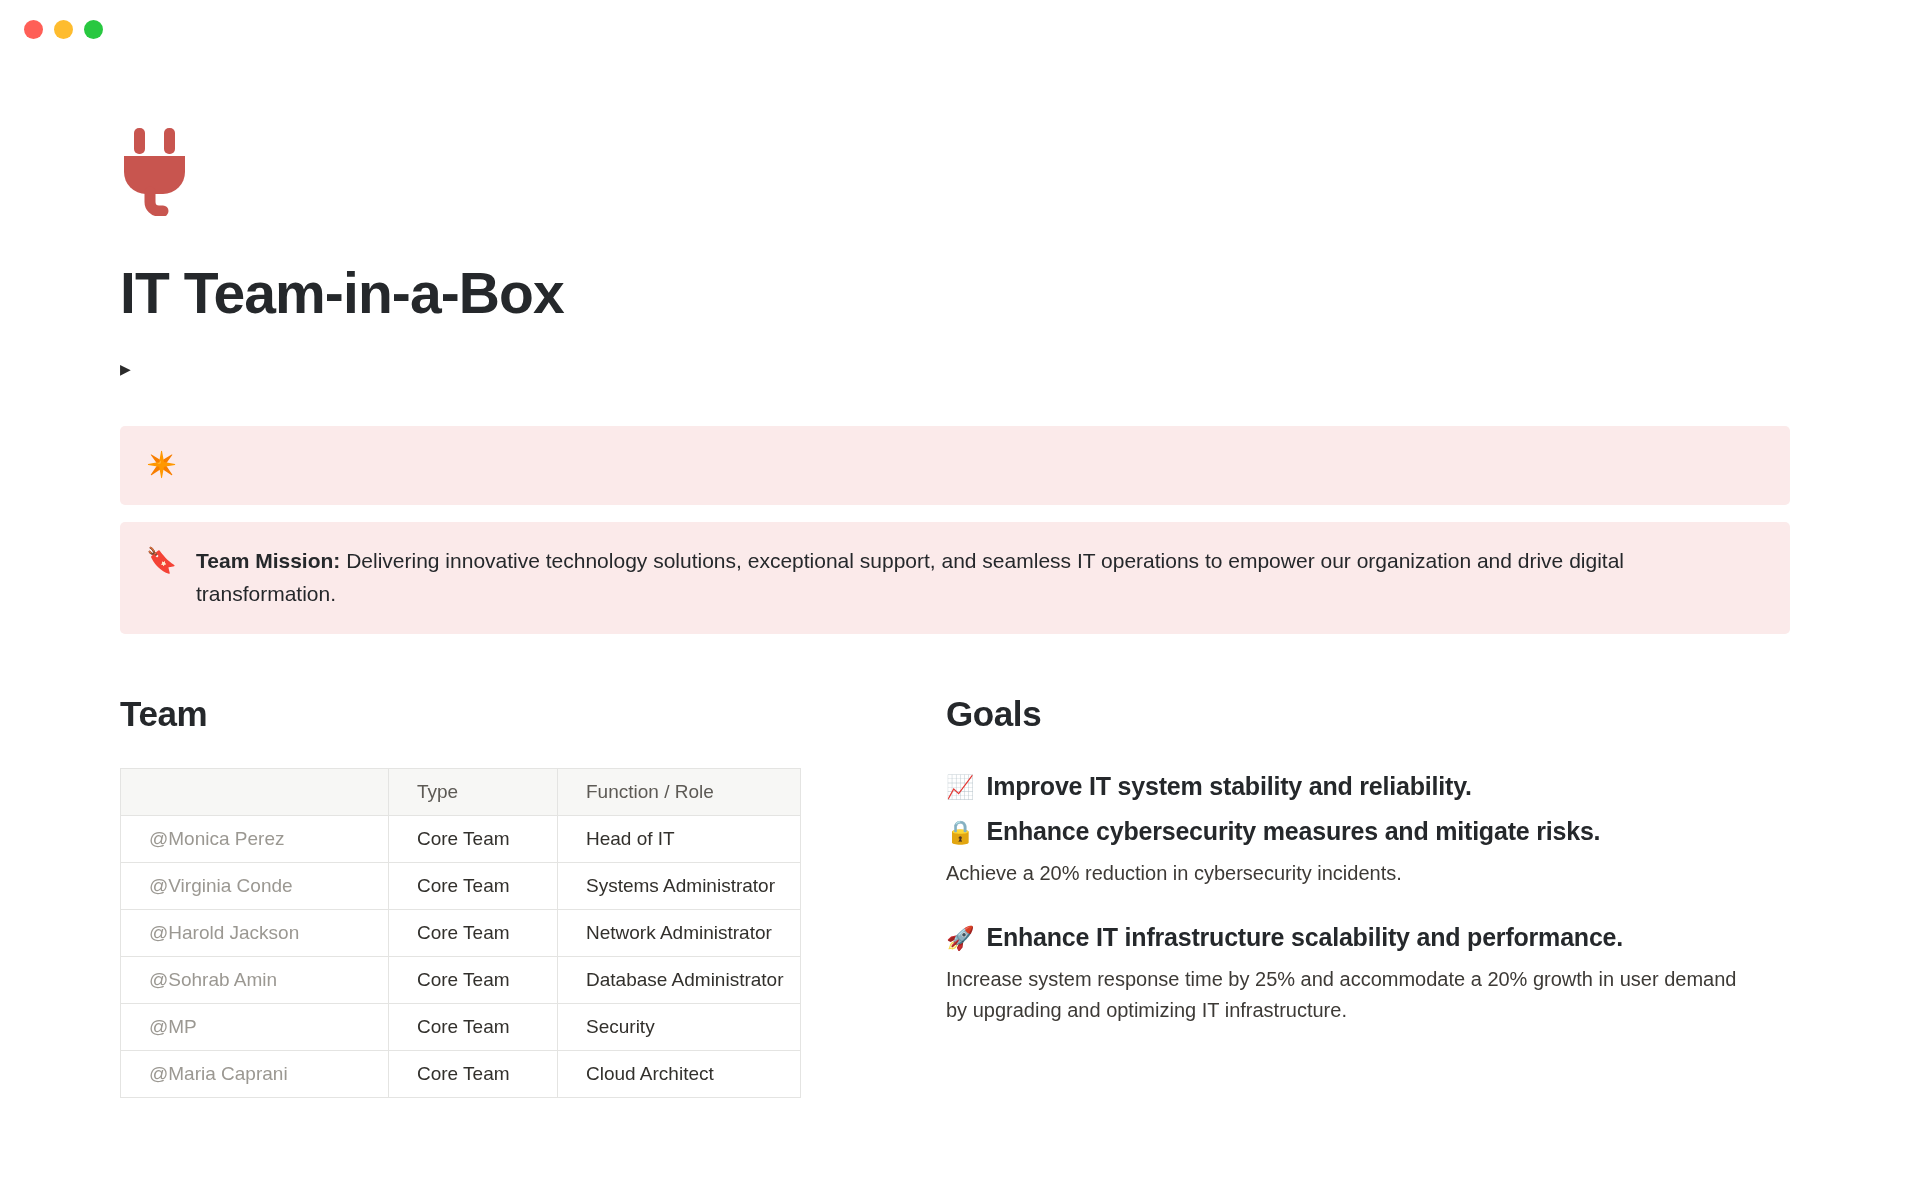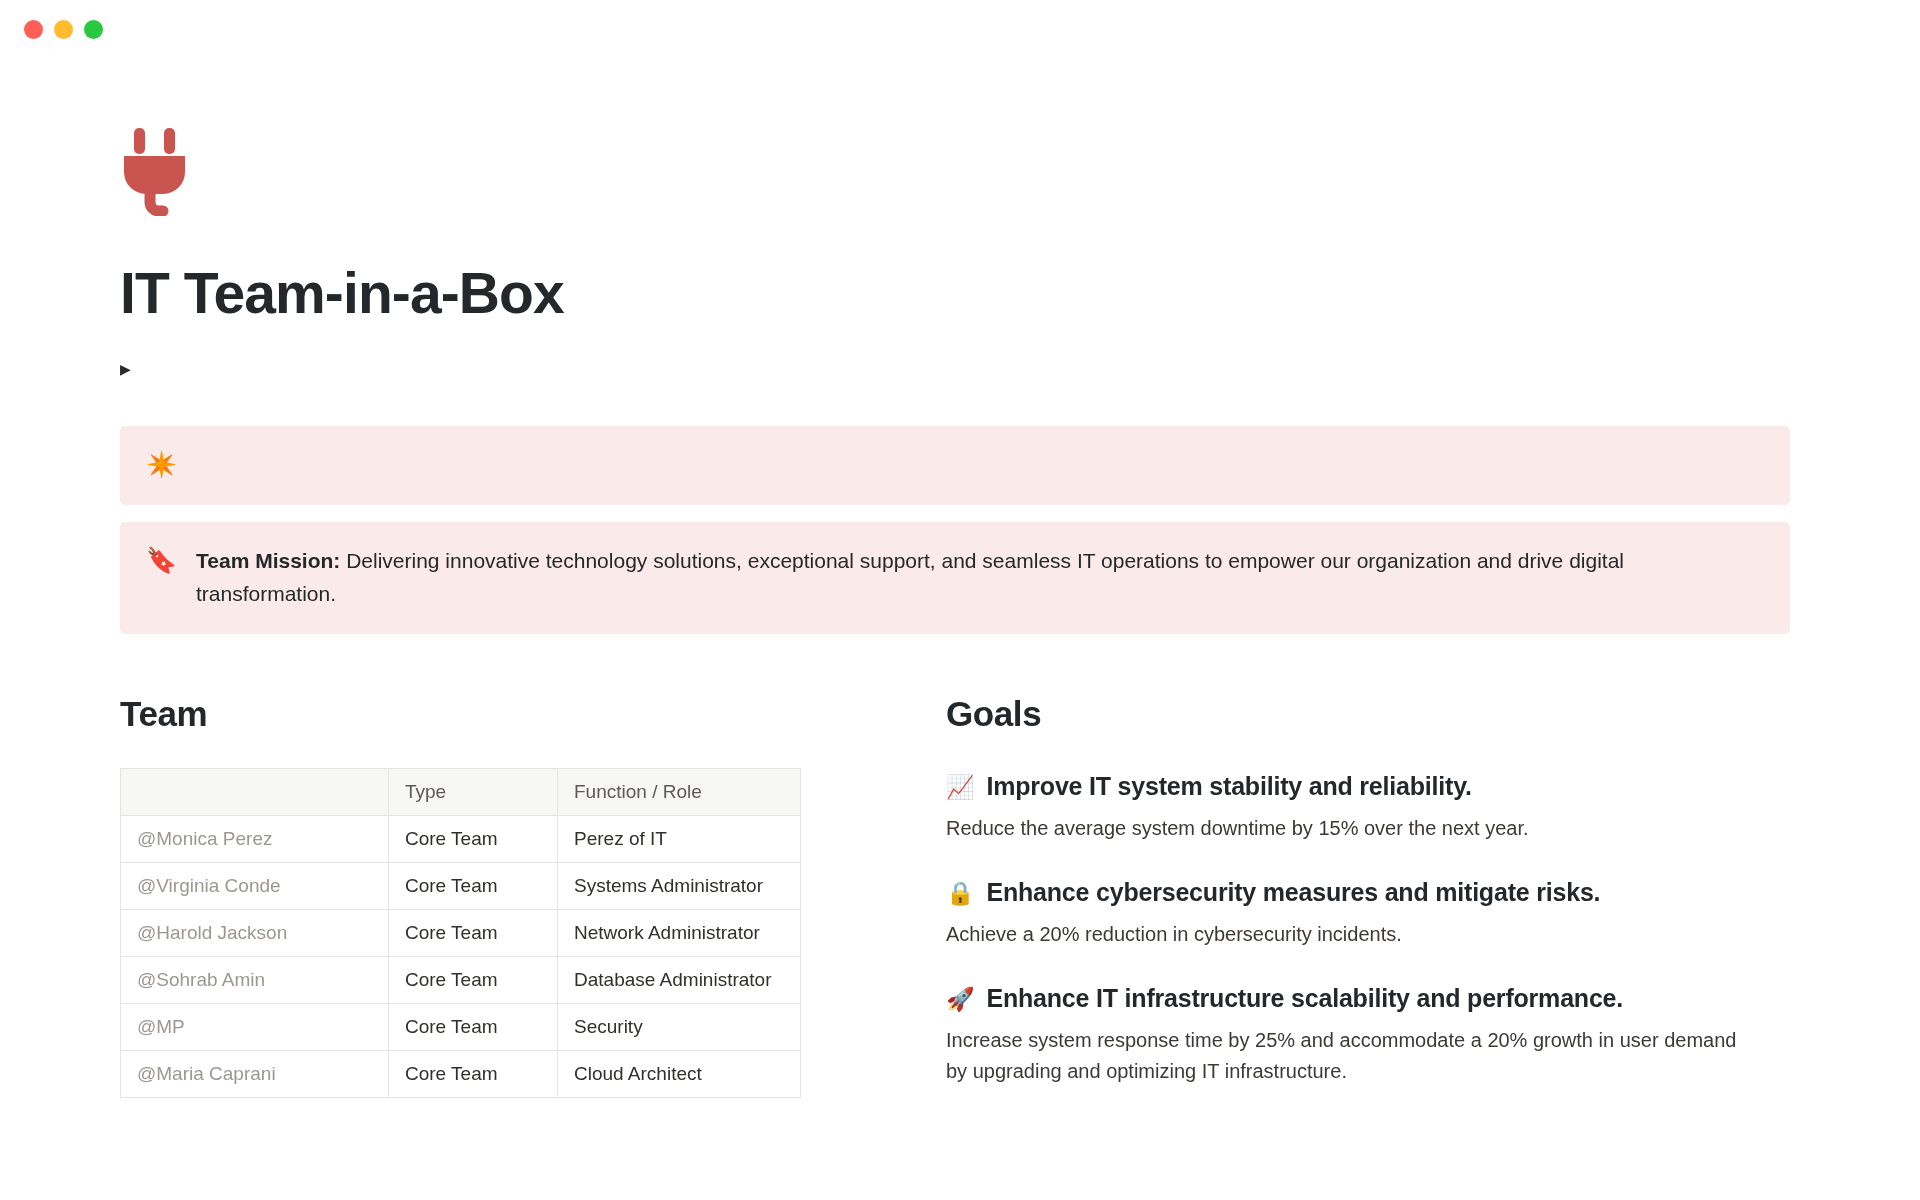--- a/index.html
+++ b/index.html
@@ -143,21 +143,21 @@
   
   table.team-table {
     border-collapse: collapse;
     width: 680px;
     table-layout: fixed;
   }
   table.team-table th,
   table.team-table td {
     border: 1px solid #e4e4e2;
     text-align: left;
-    padding: 0 16px;
+    padding: 0 28px;
     height: 47px;
     font-size: 19px;
     color: #32302c;
     font-weight: normal;
     white-space: nowrap;
     overflow: hidden;
   }
   table.team-table thead th {
     background: #f7f7f5;
     color: #5d5a55;
@@ -246,21 +246,21 @@
             <tr>
               <th></th>
               <th>Type</th>
               <th>Function / Role</th>
             </tr>
           </thead>
           <tbody>
             <tr>
               <td class="person">@Monica Perez</td>
               <td>Core Team</td>
-              <td>Perez of IT</td>
+              <td>Head of IT</td>
             </tr>
             <tr>
               <td class="person">@Virginia Conde</td>
               <td>Core Team</td>
               <td>Systems Administrator</td>
             </tr>
             <tr>
               <td class="person">@Harold Jackson</td>
               <td>Core Team</td>
               <td>Network Administrator</td>
@@ -285,21 +285,20 @@
       </div>
 
       <div class="col-right">
         <h2 class="section-title">Goals</h2>
 
         <div class="goal">
           <div class="goal-head">
             <span class="goal-emoji">📈</span>
             <span>Improve IT system stability and reliability.</span>
           </div>
-          <div class="goal-desc">Reduce the average system downtime by 15% over the next year.</div>
         </div>
 
         <div class="goal">
           <div class="goal-head">
             <span class="goal-emoji">🔒</span>
             <span>Enhance cybersecurity measures and mitigate risks.</span>
           </div>
           <div class="goal-desc">Achieve a 20% reduction in cybersecurity incidents.</div>
         </div>
 

